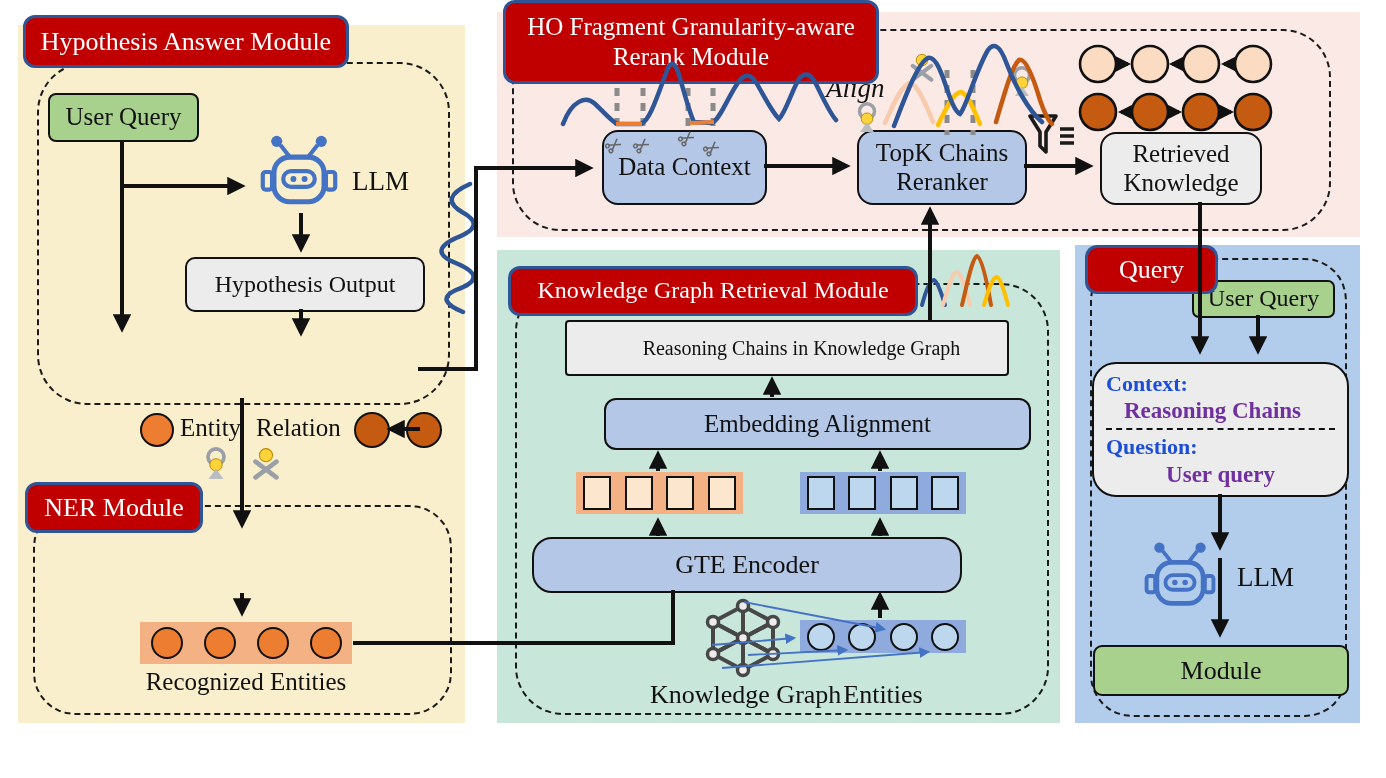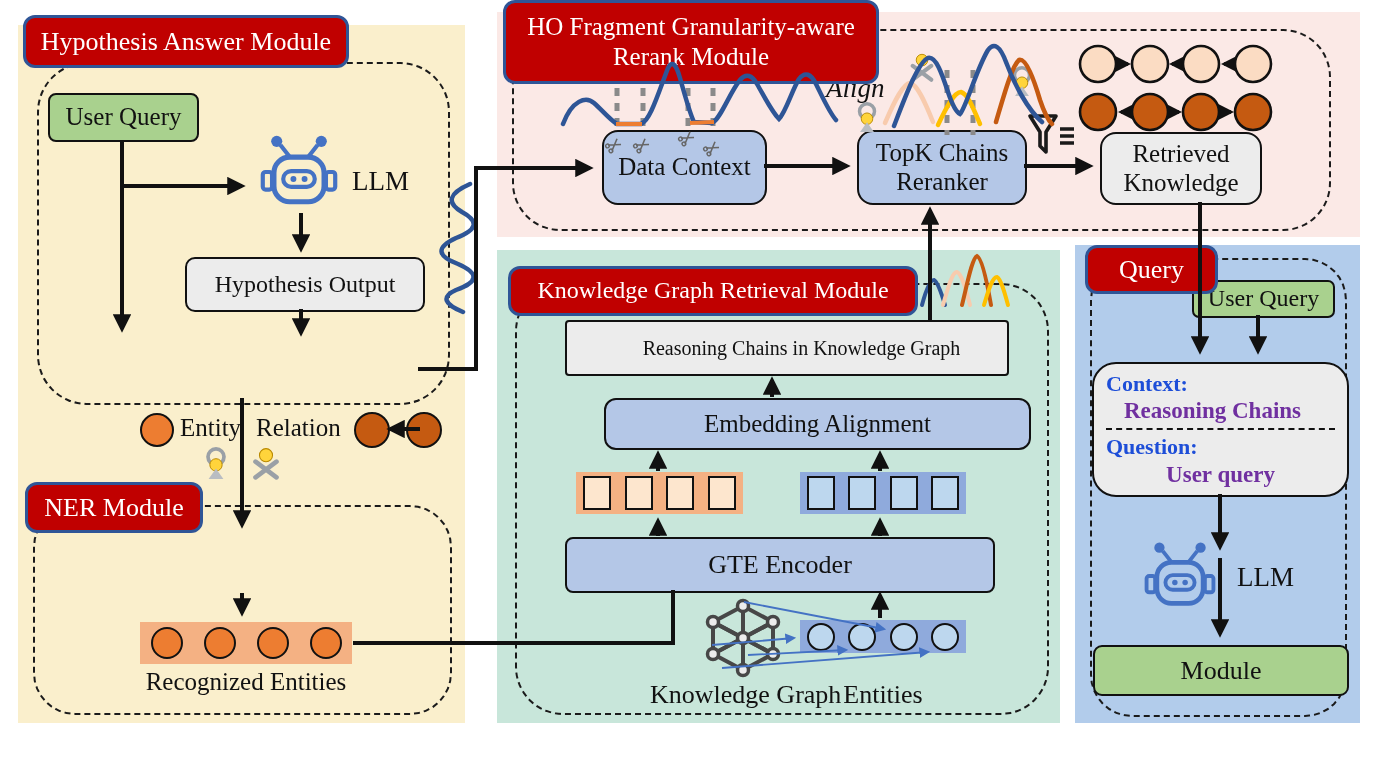--- a/index.html
+++ b/index.html
@@ -83,21 +83,21 @@
     <span class="chip-square" style="width:24px;height:30px;background:#FDE6CE;"></span>
     <span class="chip-square" style="width:24px;height:30px;background:#FDE6CE;"></span>
     <span class="chip-square" style="width:24px;height:30px;background:#FDE6CE;"></span>
   </div>
   <div class="strip" style="left:800px;top:472px;width:166px;height:42px;background:#8FAADC;">
     <span class="chip-square" style="width:24px;height:30px;background:#BDD7EE;"></span>
     <span class="chip-square" style="width:24px;height:30px;background:#BDD7EE;"></span>
     <span class="chip-square" style="width:24px;height:30px;background:#BDD7EE;"></span>
     <span class="chip-square" style="width:24px;height:30px;background:#BDD7EE;"></span>
   </div>
-  <div class="node blue-node" style="left:565px;top:537px;width:426px;height:52px;border-radius:8px;font-size:26px;">GTE Encoder</div>
+  <div class="node blue-node" style="left:532px;top:537px;width:426px;height:52px;border-radius:20px;font-size:26px;">GTE Encoder</div>
   <div class="strip" style="left:800px;top:620px;width:166px;height:33px;background:#8FAADC;">
     <span class="chip-circle" style="width:24px;height:24px;background:#BDD7EE;"></span>
     <span class="chip-circle" style="width:24px;height:24px;background:#BDD7EE;"></span>
     <span class="chip-circle" style="width:24px;height:24px;background:#BDD7EE;"></span>
     <span class="chip-circle" style="width:24px;height:24px;background:#BDD7EE;"></span>
   </div>
   <div class="lbl" style="left:650px;top:680px;width:185px;text-align:center;font-size:26px;">Knowledge Graph</div>
   <div class="lbl" style="left:823px;top:680px;width:120px;text-align:center;font-size:26px;">Entities</div>
 
   <div class="node green-node" style="left:1192px;top:280px;width:139px;height:34px;border-radius:7px;font-size:24px;">User Query</div>

